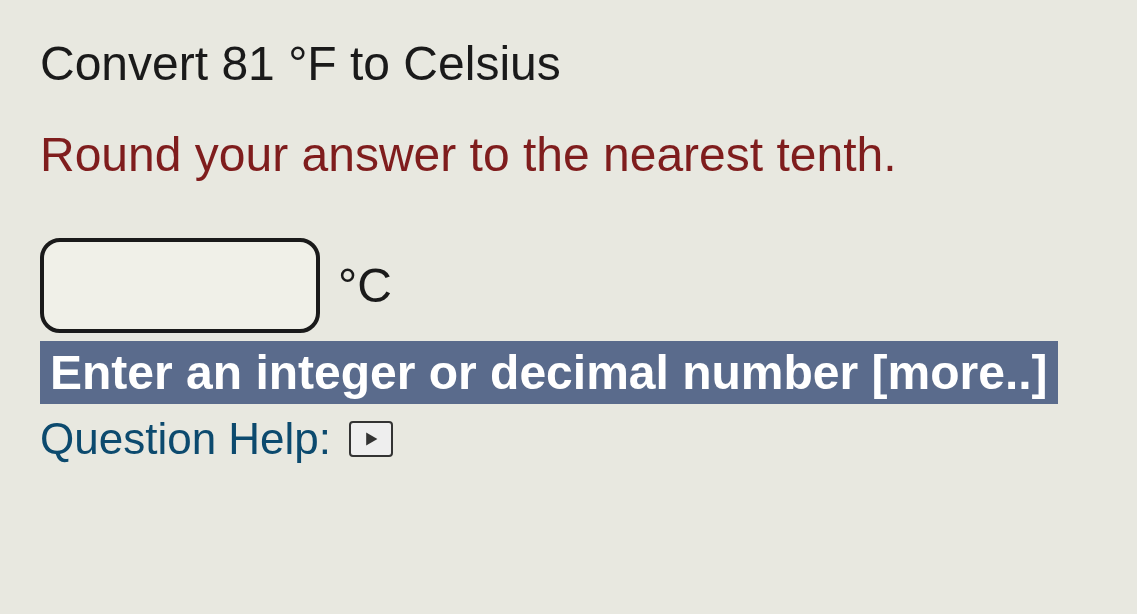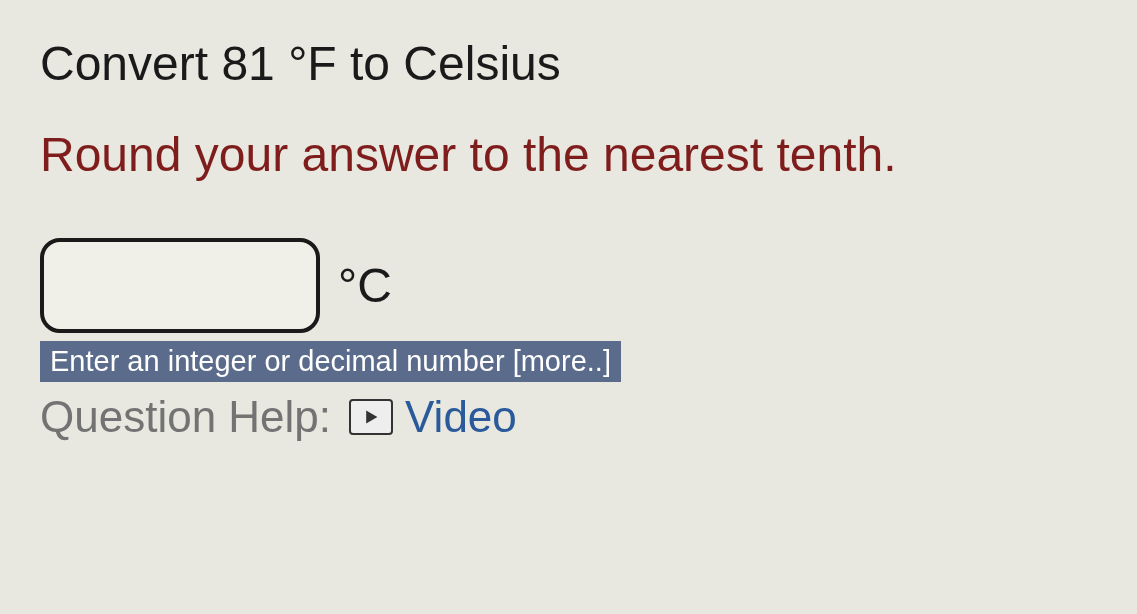--- a/index.html
+++ b/index.html
@@ -47,36 +47,37 @@
     }
     .unit-label {
       font-size: 48px;
       color: #1a1a1a;
       margin-left: 6px;
     }
     .hint-box {
       display: inline-block;
       background: #5a6b8c;
       color: #ffffff;
-      font-size: 29px;
+      font-size: 48px;
       padding: 4px 10px;
       margin-bottom: 10px;
+      font-weight: bold;
     }
     .hint-more {
       cursor: pointer;
     }
     .help-row {
       display: flex;
       align-items: center;
       gap: 18px;
       font-size: 44px;
       color: #1a1a1a;
     }
     .help-label {
-      color: #737373;
+      color: #0c4a6e;
       text-align: center;
     }
     .video-link {
       display: inline-flex;
       align-items: center;
       gap: 12px;
       color: #2a5a9a;
       cursor: pointer;
     }
     .video-icon {
@@ -115,18 +116,17 @@
 </div>
 
 <div class="help-row">
   <span class="help-label">Question Help:</span>
   <span class="video-link">
     <span class="video-icon">
       <svg viewBox="0 0 10 10">
           <polygon points="2,1 9,5 2,9" fill="#333"></polygon>
         </svg>
     </span>
-    <span>Video</span>
   </span>
 </div>
 
 
 
 
 </body></html>

